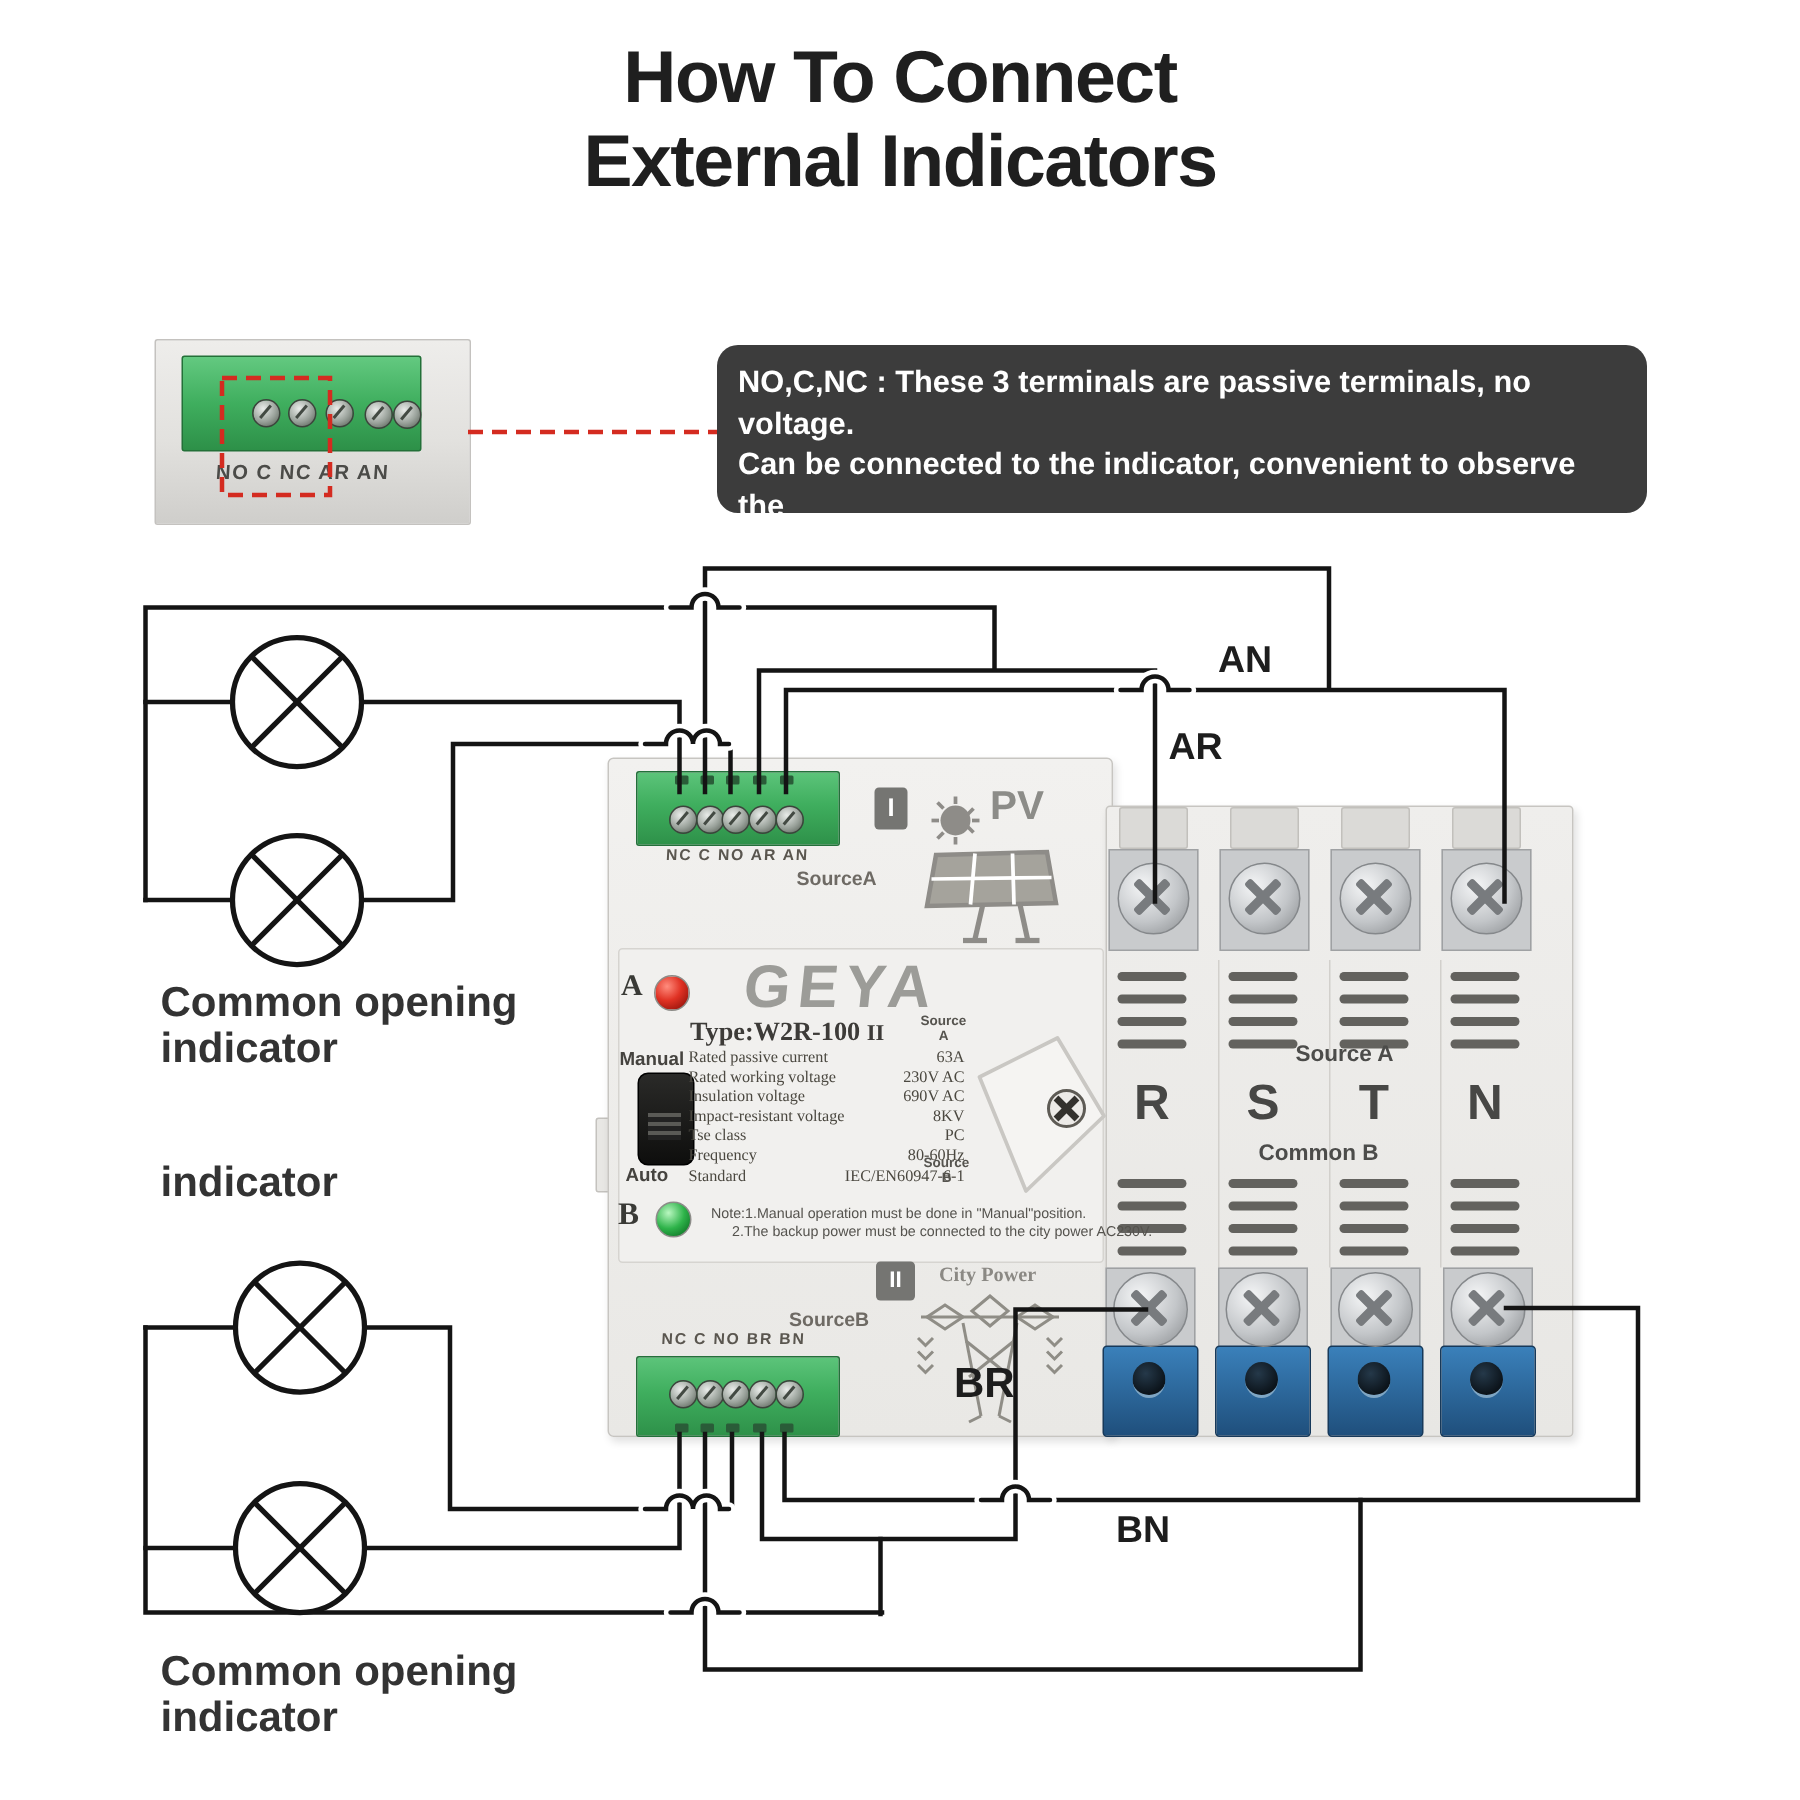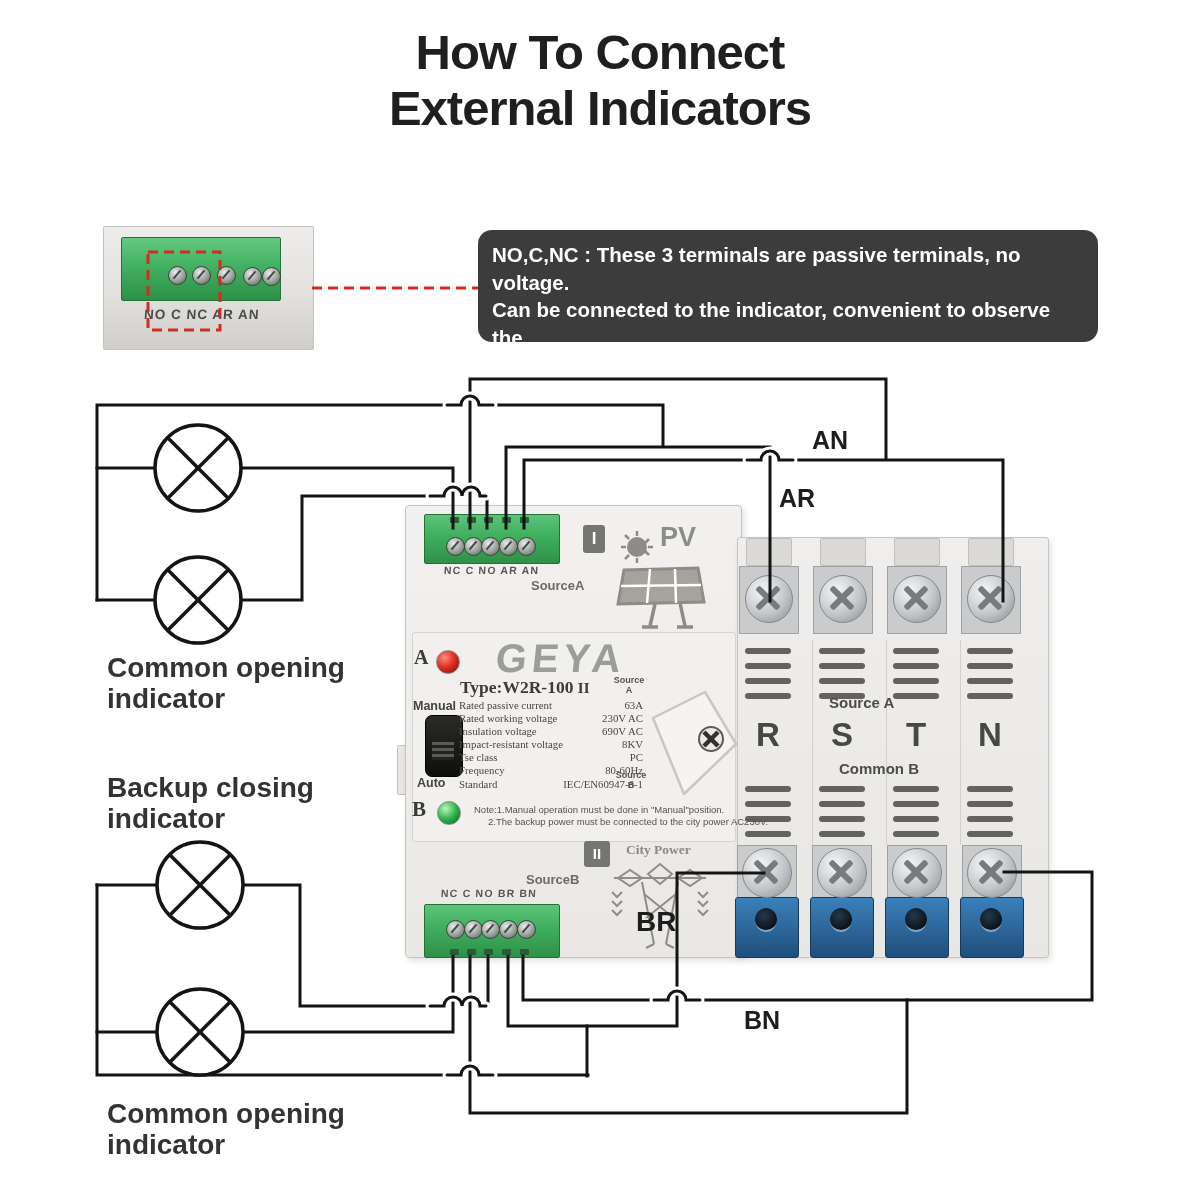--- a/index.html
+++ b/index.html
@@ -287,21 +287,21 @@
     <div class="vent" style="left:819px;top:693px;"></div>
   <div class="vent" style="left:893px;top:648px;"></div>
     <div class="vent" style="left:893px;top:663px;"></div>
   <div class="vent" style="left:893px;top:678px;"></div>
     <div class="vent" style="left:893px;top:693px;"></div>
   <div class="vent" style="left:967px;top:648px;"></div>
     <div class="vent" style="left:967px;top:663px;"></div>
   <div class="vent" style="left:967px;top:678px;"></div>
     <div class="vent" style="left:967px;top:693px;"></div>
 
-  <div class="dtext" style="left:829px;top:694px;width:100px;text-align:left;font-size:15px;font-weight:700;color:#4c4c4a;">Source A</div>
+  <div class="dtext" style="left:829px;top:694px;width:100px;text-align:right;font-size:15px;font-weight:700;color:#4c4c4a;">Source A</div>
   <div class="dtext" style="left:738px;top:716px;width:60px;text-align:center;font-size:33px;font-weight:700;color:#474745;">R</div>
   <div class="dtext" style="left:812px;top:716px;width:60px;text-align:center;font-size:33px;font-weight:700;color:#474745;">S</div>
   <div class="dtext" style="left:886px;top:716px;width:60px;text-align:center;font-size:33px;font-weight:700;color:#474745;">T</div>
   <div class="dtext" style="left:960px;top:716px;width:60px;text-align:center;font-size:33px;font-weight:700;color:#474745;">N</div>
   <div class="dtext" style="left:829px;top:760px;width:100px;text-align:center;font-size:15px;font-weight:700;color:#4c4c4a;">Common B</div>
 
   <div class="vent" style="left:745px;top:786px;"></div>
     <div class="vent" style="left:745px;top:801px;"></div>
   <div class="vent" style="left:745px;top:816px;"></div>
     <div class="vent" style="left:745px;top:831px;"></div>
@@ -415,21 +415,20 @@
           <line x1="230" y1="1002" x2="170" y2="1062"></line>
       </g>
     </g>
   </svg>
 
   <div class="abs ilabel" style="left:107px;top:652px;">
     <div>Common opening</div>
       <div>indicator</div>
     </div>
   <div class="abs ilabel" style="left:107px;top:772px;">
-    <div>Backup closing</div>
       <div>indicator</div>
     </div>
   <div class="abs ilabel" style="left:107px;top:1098px;">
     <div>Common opening</div>
       <div>indicator</div>
     </div>
 
   <div class="abs wlabel" style="left:812px;top:426px;">AN</div>
   <div class="abs wlabel" style="left:779px;top:484px;">AR</div>
   <div class="abs wlabel" style="left:744px;top:1006px;">BN</div>

